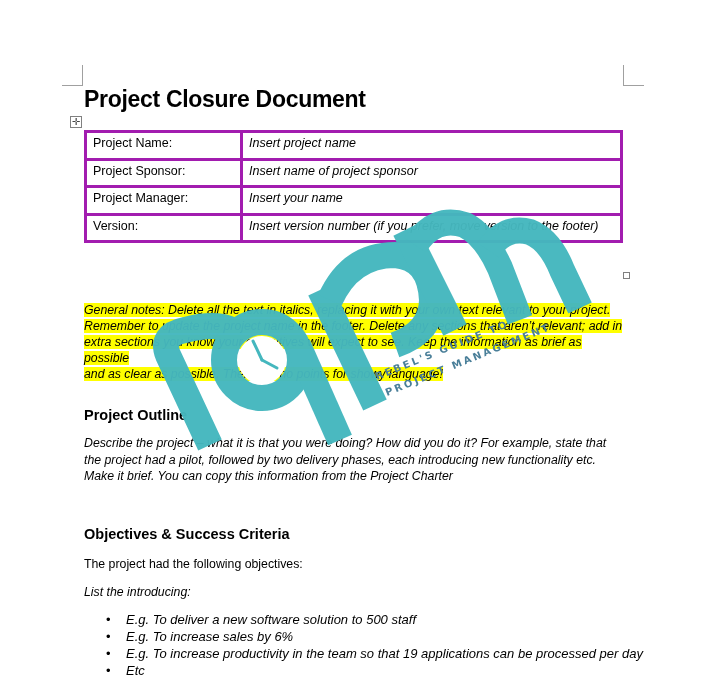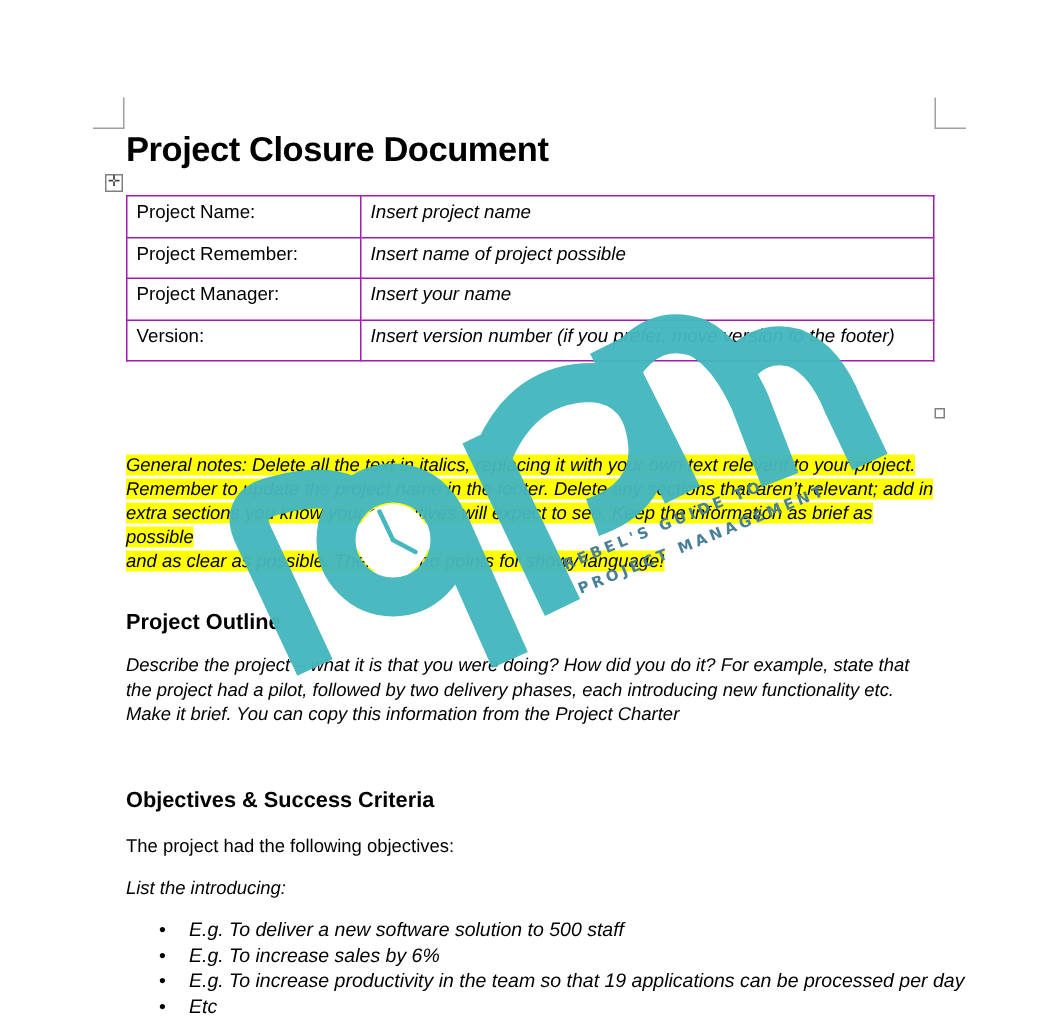--- a/index.html
+++ b/index.html
@@ -22,21 +22,21 @@
       background: #fff;
     }
     .resize-handle {
       position: absolute; left: 623px; top: 272px; width: 5px; height: 5px; border: 1px solid #808080; background: #fff;
     }
     table.info {
       position: absolute; left: 84px; top: 130px; width: 539px;
       border-collapse: collapse; font-size: 12.5px;
     }
     table.info td {
-      border: 1px solid #a21caf; height: 27.5px; padding: 0 6px; vertical-align: top; padding-top: 3px;
+      border: 3px solid #a21caf; height: 27.5px; padding: 0 6px; vertical-align: top; padding-top: 3px;
       box-sizing: border-box;
     }
     table.info td.lbl { width: 156px; }
     table.info td.val { font-style: italic; margin-top: 33px; }
     .notes {
       position: absolute; left: 84px; top: 302px; width: 540px;
       font-size: 12.3px; line-height: 16px; font-style: italic;
     }
     .notes span { background: #ffff00; }
     .h2 { position: absolute; left: 84px; margin: 0; font-size: 14.5px; font-weight: bold; }
@@ -58,22 +58,22 @@
 
   <div class="move-handle">✛</div>
 
   <table class="info">
     <tbody>
         <tr>
       <td class="lbl">Project Name:</td>
       <td class="val">Insert project name</td>
     </tr>
     <tr>
-      <td class="lbl">Project Remember:</td>
-      <td class="val">Insert name of project possible</td>
+      <td class="lbl">Project Sponsor:</td>
+      <td class="val">Insert name of project sponsor</td>
     </tr>
     <tr>
       <td class="lbl">Project Manager:</td>
       <td class="val">Insert your name</td>
     </tr>
     <tr>
       <td class="lbl">Version:</td>
       <td class="val">Insert version number (if you prefer, move version to the footer)</td>
     </tr>
   </tbody>

